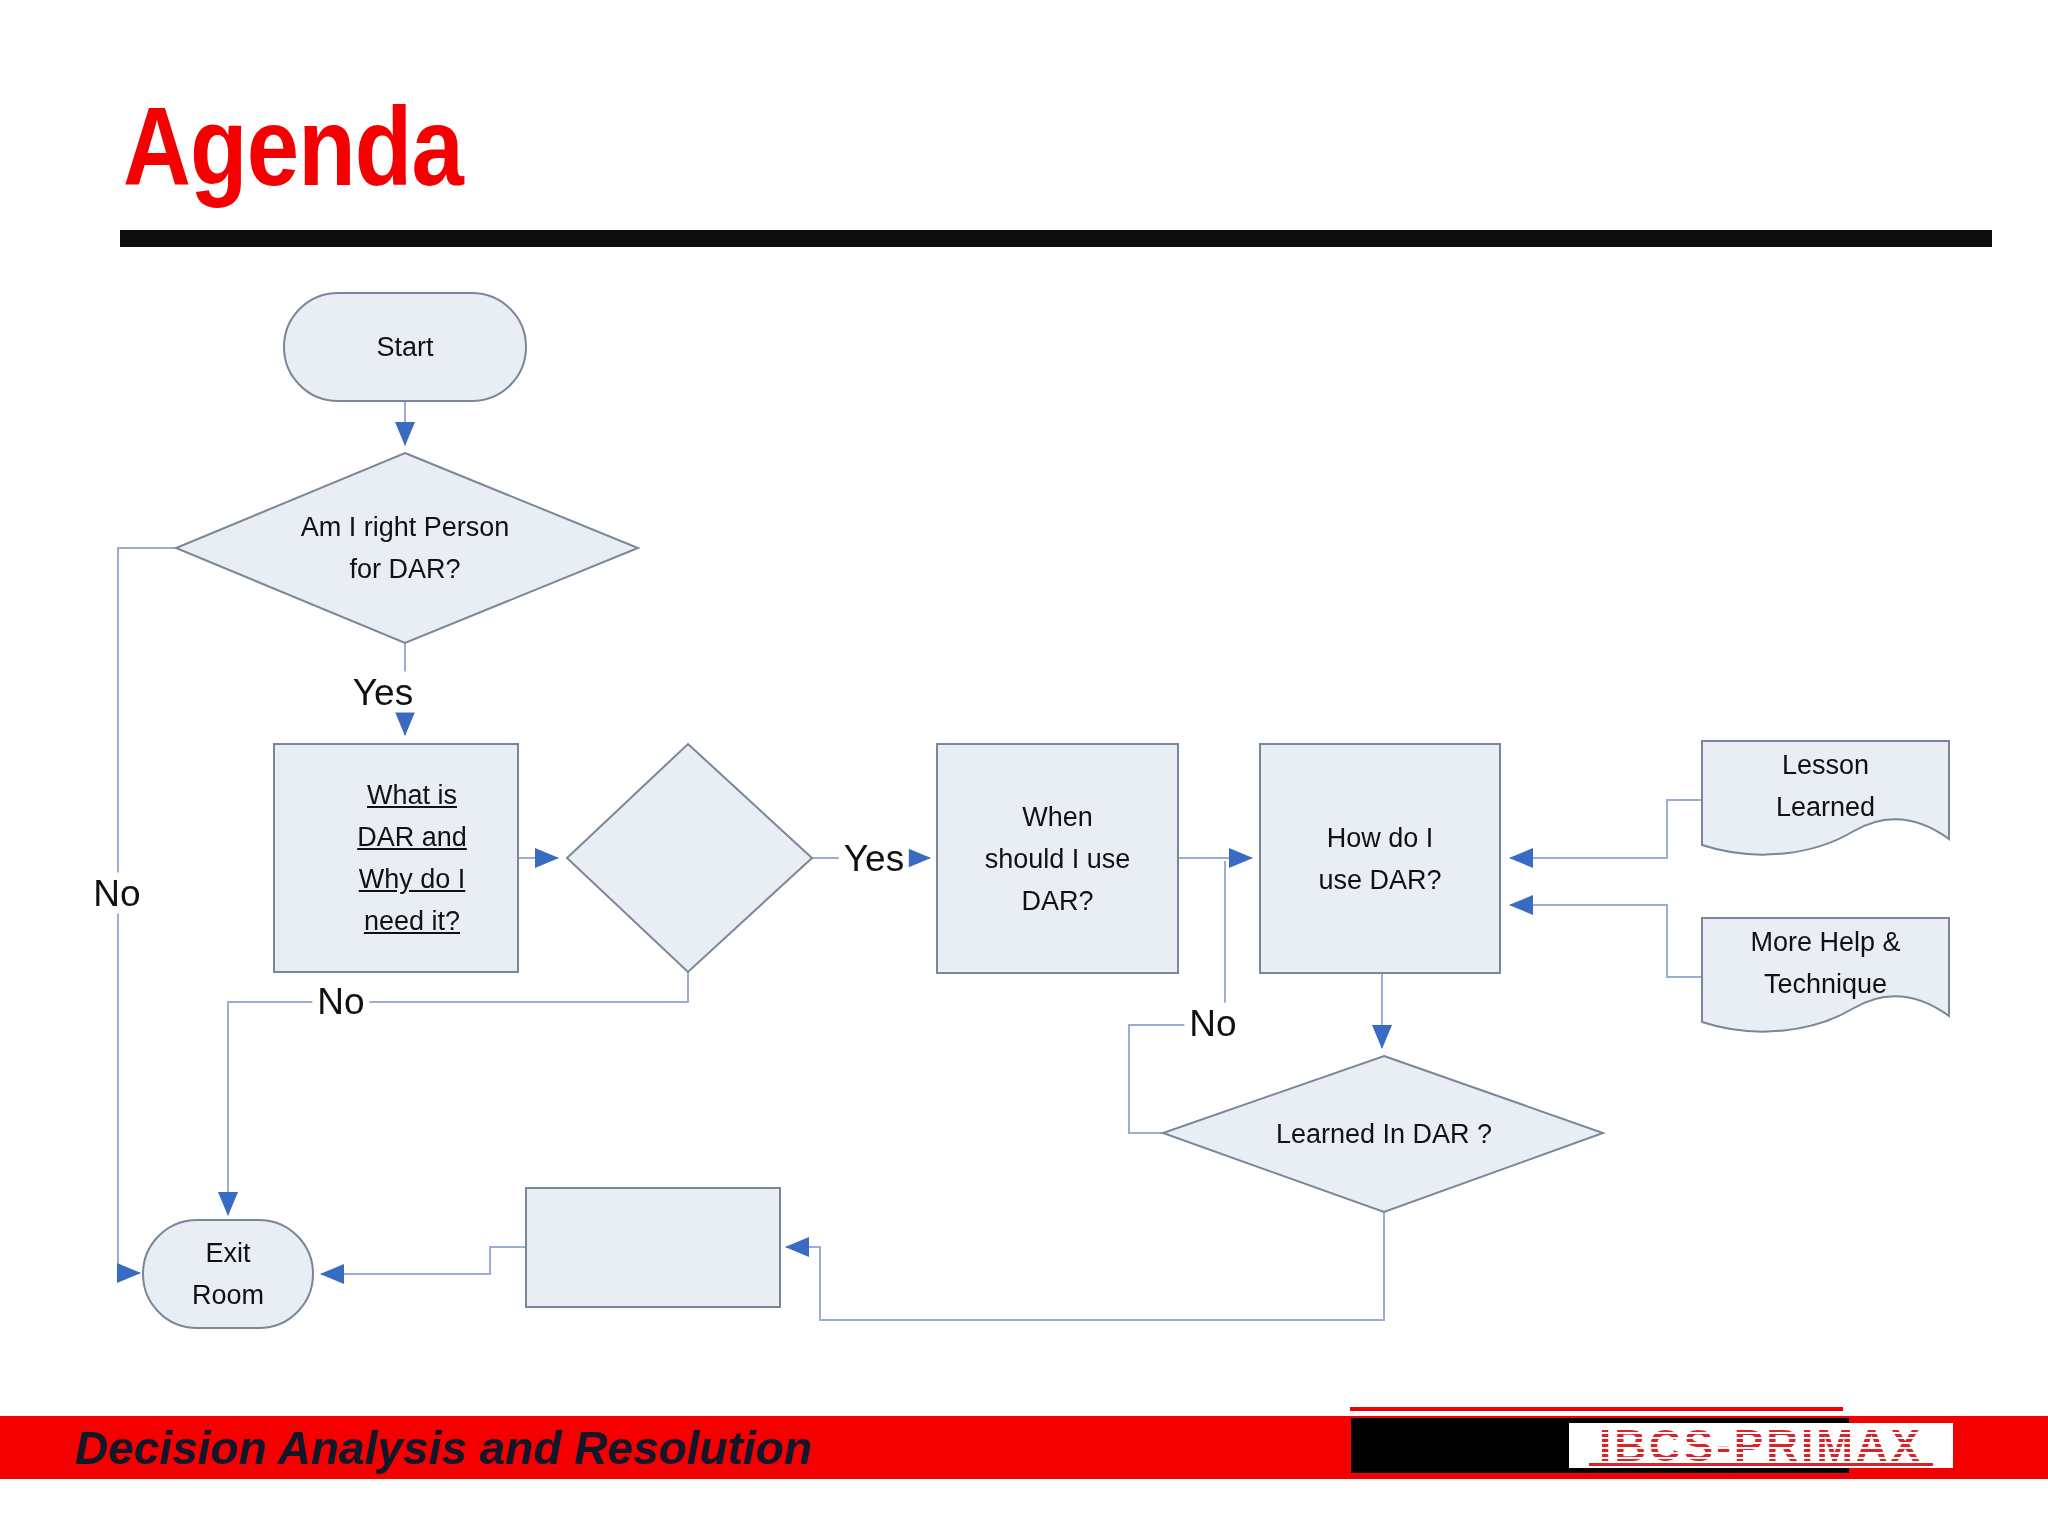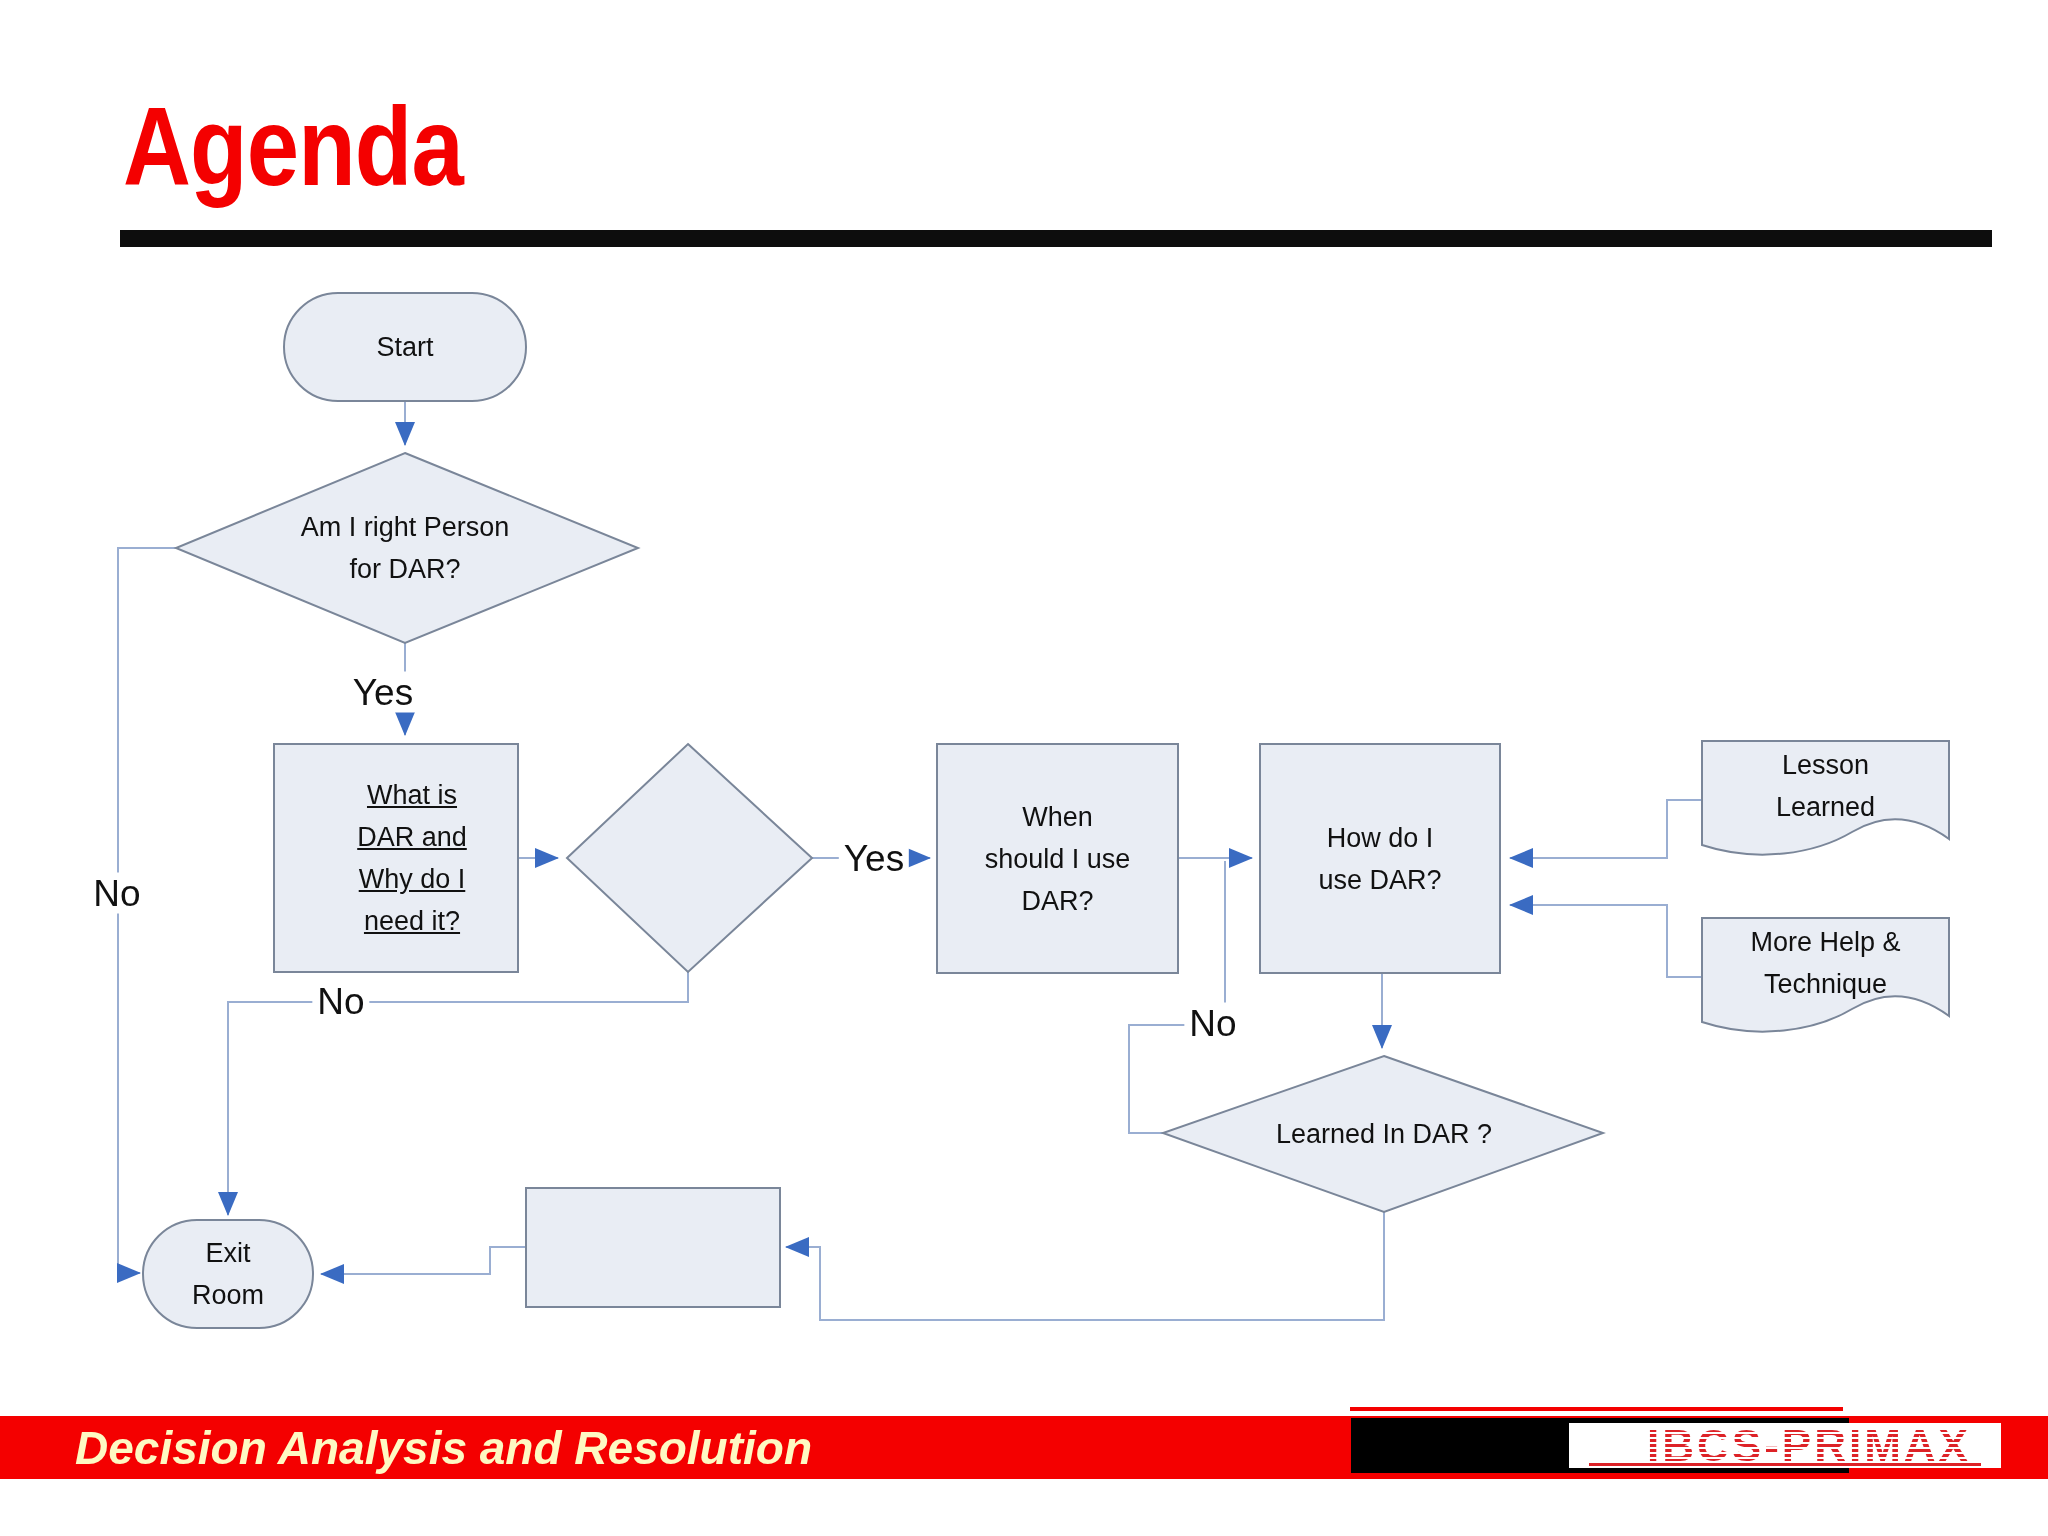--- a/index.html
+++ b/index.html
@@ -24,27 +24,27 @@
     position:absolute;transform:translate(-50%,-50%);background:#ffffff;
     font-size:37px;line-height:37px;color:#111111;padding:2px 5px;white-space:nowrap;
   }
   
   .footer-topline{position:absolute;left:1350px;top:1372px;width:493px;height:4px;background:#f40000;}
   .footer-bar{
     position:absolute;left:0;top:1381px;width:2048px;height:63px;background:#f40000;
     display:flex;align-items:center;
   }
   .footer-caption{
-    margin-left:75px;color:#fef9c3;font-size:46px;font-weight:bold;font-style:italic;
+    margin-left:75px;color:#0f172a;font-size:46px;font-weight:bold;font-style:italic;
     white-space:nowrap;
   }
   .logo-black{position:absolute;left:1351px;top:1383px;width:498px;height:55px;background:#000000;}
   .logo-box{
     position:absolute;left:1569px;top:1388px;width:384px;height:45px;background:#ffffff;
-    display:flex;align-items:center;justify-content:center;padding-left:48px;
+    display:flex;align-items:center;justify-content:center;
   }
   .logo-text{
     font-size:44px;font-weight:bold;letter-spacing:3px;line-height:1;white-space:nowrap;
     color:#dd2227;
     background:repeating-linear-gradient(to bottom,#dd2227 0 3px,#ffffff 3px 5px);
     -webkit-background-clip:text;background-clip:text;-webkit-text-fill-color:transparent;
   }
   .logo-underline{position:absolute;left:20px;right:20px;bottom:2px;height:3px;background:#dd2227;}
 </style>
 </head>

